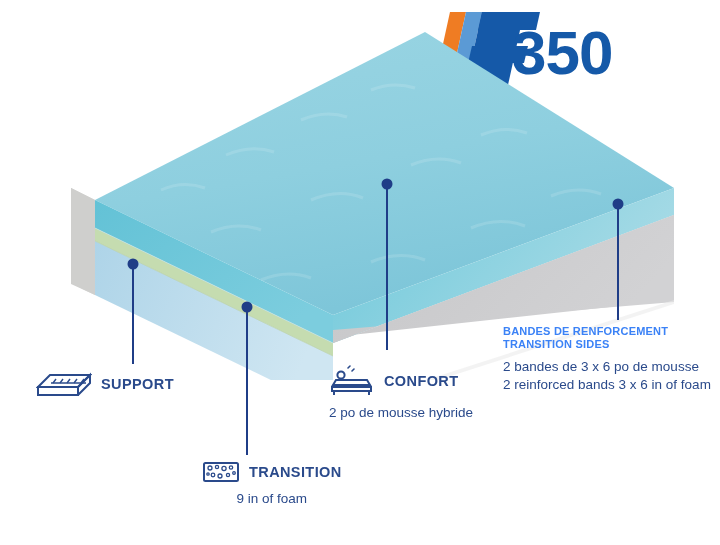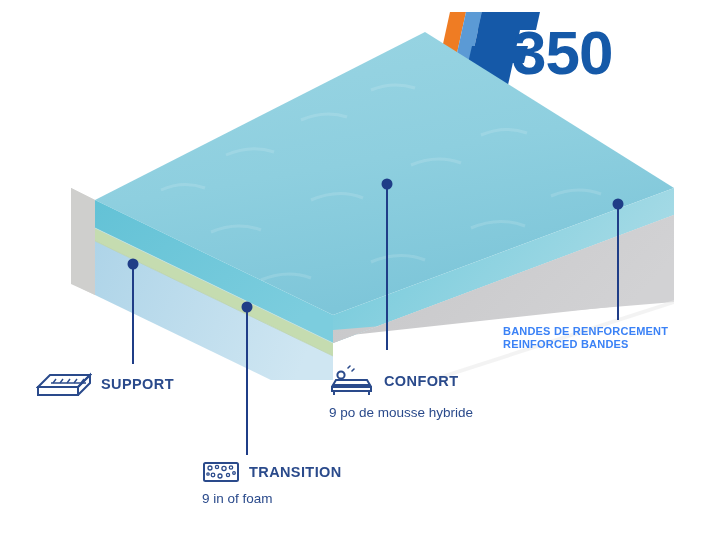--- a/index.html
+++ b/index.html
@@ -96,21 +96,21 @@
     color: #2a4a8b;
     line-height: 1.38;
     white-space: nowrap;
   }
   .icon-box {
     flex: 0 0 auto;
     line-height: 0;
   }
 
   .c-support   { left: 25px;  top: 370px; text-align: right; }
-  .c-transition{ left: 191px; top: 460px; }
+  .c-transition{ left: 191px; top: 460px; text-align: center; }
   .c-confort   { left: 318px; top: 364px; }
   .c-sides     { left: 492px; top: 325px; }
 </style>
 </head>
 <body>
 
 <div id="stage">
 
   <div class="logo">
     <svg class="logo-f-wrap" viewBox="0 0 200 92">
@@ -271,24 +271,28 @@
 
           <path d="M3,23 L42,23 L42,27 L3,27 Z" fill="none" stroke="#2a4a8b" stroke-width="2"></path>
 
           <line x1="5" y1="27" x2="5" y2="31" stroke="#2a4a8b" stroke-width="2"></line>
           <line x1="40" y1="27" x2="40" y2="31" stroke="#2a4a8b" stroke-width="2"></line>
         </svg>
       </span>
       <span class="callout-title">CONFORT</span>
     </div>
     <div class="callout-body">
-      <div>9 po de mousse hybride</div>
+      <div>2 po de mousse hybride</div>
     </div>
   </div>
 
   <div class="callout c-sides">
     <div class="callout-title-2line">
       <div>BANDES DE RENFORCEMENT</div>
-      <div>REINFORCED BANDES</div>
+      <div>TRANSITION SIDES</div>
+    </div>
+    <div class="callout-body" style="margin-top:6px">
+      <div>2 bandes de 3 x 6 po de mousse</div>
+      <div>2 reinforced bands 3 x 6 in of foam</div>
     </div>
   </div>
 
 </div>
 
 </body></html>

